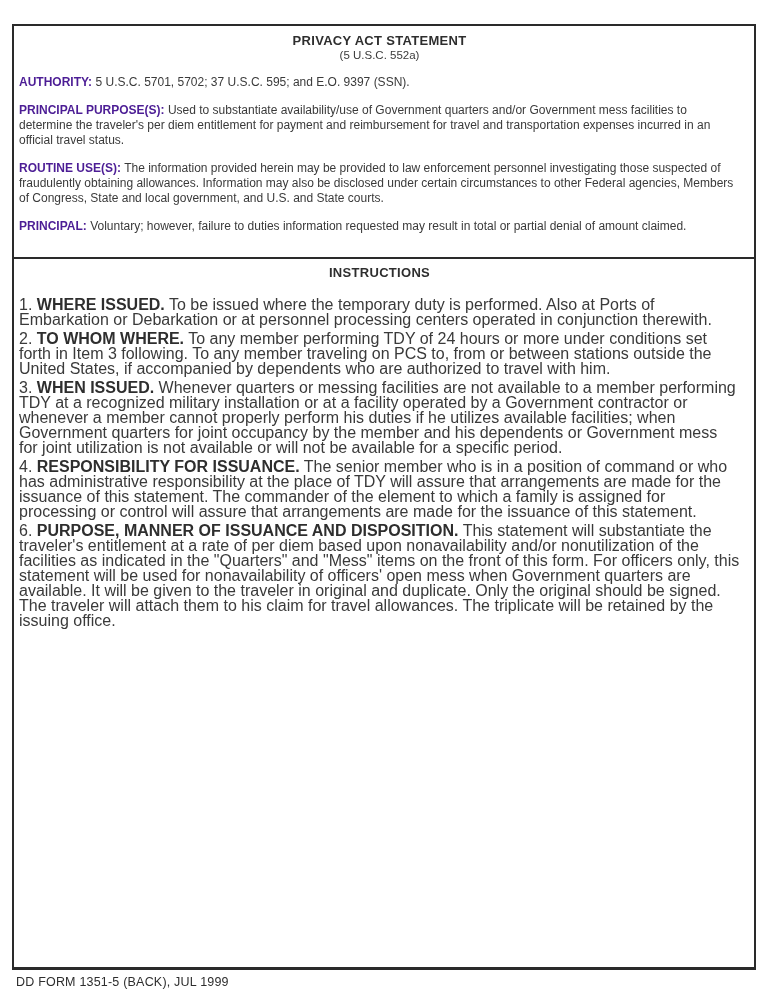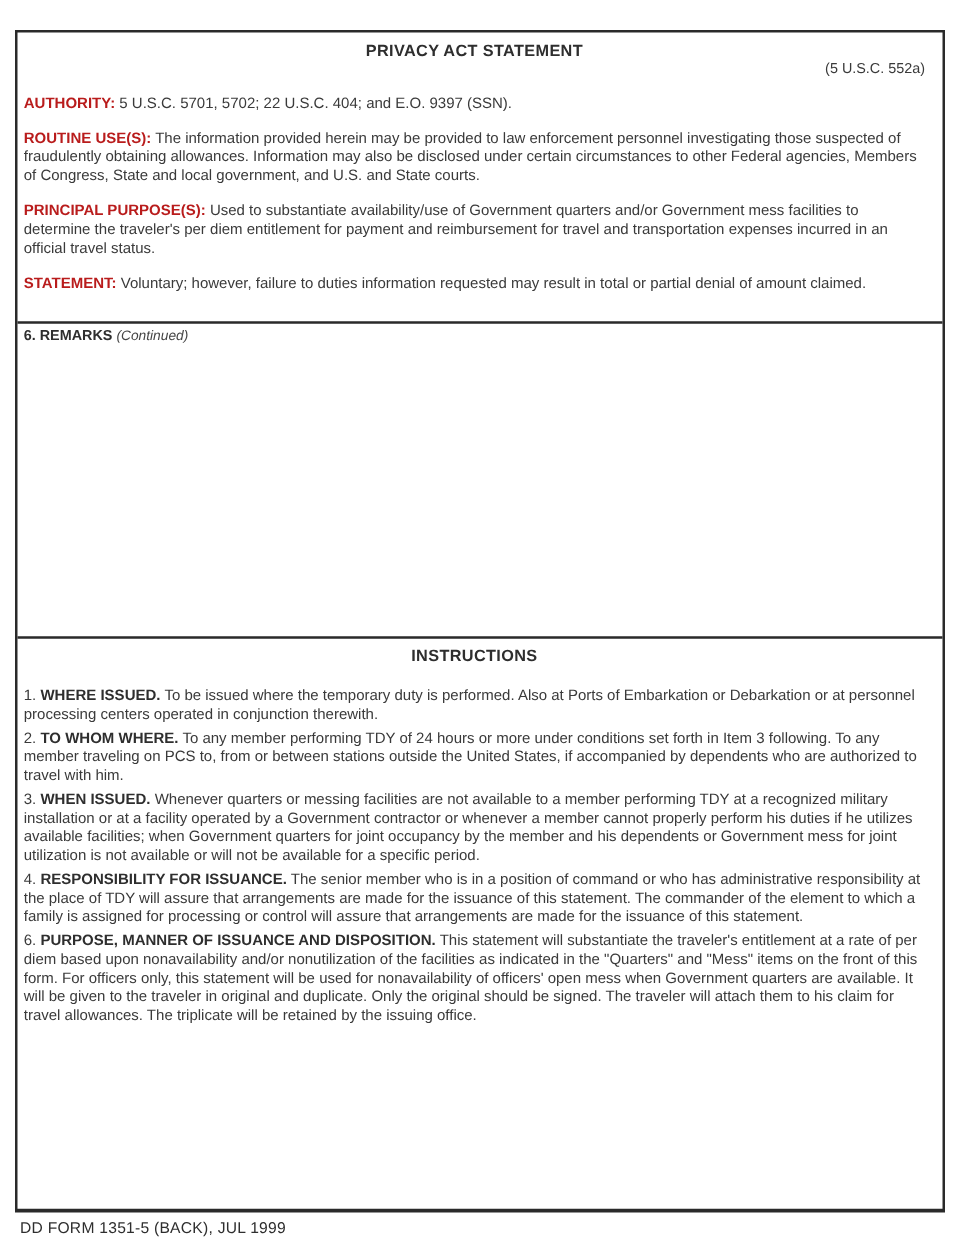--- a/index.html
+++ b/index.html
@@ -36,32 +36,32 @@
   .privacy-title {
     text-align: center;
     font-size: 13px;
     font-weight: bold;
     color: #2e2e2e;
     letter-spacing: 0.3px;
     line-height: 15px;
     margin-top: 2px;
   }
   .privacy-subtitle {
-    text-align: right;
+    text-align: center;
     font-size: 11.5px;
     line-height: 14px;
     color: #3a3a3a;
   }
   p.para {
     font-size: 12px;
     line-height: 15px;
     margin-top: 13px;
     color: #3a3a3a;
   }
-  .plabel { font-weight: bold; color: #b91c1c; }
+  .plabel { font-weight: bold; color: #4c1d95; }
   .remarks-section {
     height: 252px;
     flex: 0 0 auto;
     border-bottom: 2px solid #2a2a2a;
     display: flex;
     flex-direction: column;
   }
   .remarks-header {
     padding: 3px 5px 0 5px;
     font-size: 11.5px;
@@ -77,21 +77,21 @@
   .instructions-title {
     text-align: center;
     font-size: 13px;
     font-weight: bold;
     letter-spacing: 0.3px;
     color: #2e2e2e;
     line-height: 15px;
     margin-bottom: 17px;
   }
   p.instr {
-    font-size: 12px;
+    font-size: 16px;
     line-height: 15px;
     margin-top: 4px;
     color: #3a3a3a;
   }
   .instr-heading { font-weight: bold; color: #2e2e2e; }
   .form-footer {
     position: absolute;
     left: 16px; top: 961px;
     font-size: 12.5px;
     font-weight: normal;
@@ -102,36 +102,29 @@
 </head>
 <body>
 
 <div class="page">
   <div class="form-box">
 
     <div class="section privacy-section">
       <div class="privacy-title">PRIVACY ACT STATEMENT</div>
       <div class="privacy-subtitle">(5 U.S.C. 552a)</div>
 
-      <p class="para"><span class="plabel">AUTHORITY:</span> <span>5 U.S.C. 5701, 5702; 22 U.S.C. 404; and E.O. 9397 (SSN).</span></p>
+      <p class="para"><span class="plabel">AUTHORITY:</span> <span>5 U.S.C. 5701, 5702; 37 U.S.C. 595; and E.O. 9397 (SSN).</span></p>
+
+      <p class="para"><span class="plabel">PRINCIPAL PURPOSE(S):</span> <span>Used to substantiate availability/use of Government quarters and/or Government mess facilities to determine the traveler's per diem entitlement for payment and reimbursement for travel and transportation expenses incurred in an official travel status.</span></p>
 
       <p class="para"><span class="plabel">ROUTINE USE(S):</span> <span>The information provided herein may be provided to law enforcement personnel investigating those suspected of fraudulently obtaining allowances. Information may also be disclosed under certain circumstances to other Federal agencies, Members of Congress, State and local government, and U.S. and State courts.</span></p>
 
-      <p class="para"><span class="plabel">PRINCIPAL PURPOSE(S):</span> <span>Used to substantiate availability/use of Government quarters and/or Government mess facilities to determine the traveler's per diem entitlement for payment and reimbursement for travel and transportation expenses incurred in an official travel status.</span></p>
-
-      <p class="para"><span class="plabel">STATEMENT:</span> <span>Voluntary; however, failure to duties information requested may result in total or partial denial of amount claimed.</span></p>
+      <p class="para"><span class="plabel">PRINCIPAL:</span> <span>Voluntary; however, failure to duties information requested may result in total or partial denial of amount claimed.</span></p>
     </div>
 
-    <div class="section remarks-section">
-      <div class="remarks-header">
-        <span class="remarks-label">6. REMARKS</span>
-        <span class="remarks-continued">(Continued)</span>
-      </div>
-      <div class="remarks-area"></div>
-    </div>
 
     <div class="section instructions-section">
       <div class="instructions-title">INSTRUCTIONS</div>
 
       <p class="instr"><span>1.</span> <span class="instr-heading">WHERE ISSUED.</span> <span>To be issued where the temporary duty is performed. Also at Ports of Embarkation or Debarkation or at personnel processing centers operated in conjunction therewith.</span></p>
 
       <p class="instr"><span>2.</span> <span class="instr-heading">TO WHOM WHERE.</span> <span>To any member performing TDY of 24 hours or more under conditions set forth in Item 3 following. To any member traveling on PCS to, from or between stations outside the United States, if accompanied by dependents who are authorized to travel with him.</span></p>
 
       <p class="instr"><span>3.</span> <span class="instr-heading">WHEN ISSUED.</span> <span>Whenever quarters or messing facilities are not available to a member performing TDY at a recognized military installation or at a facility operated by a Government contractor or whenever a member cannot properly perform his duties if he utilizes available facilities; when Government quarters for joint occupancy by the member and his dependents or Government mess for joint utilization is not available or will not be available for a specific period.</span></p>
 

